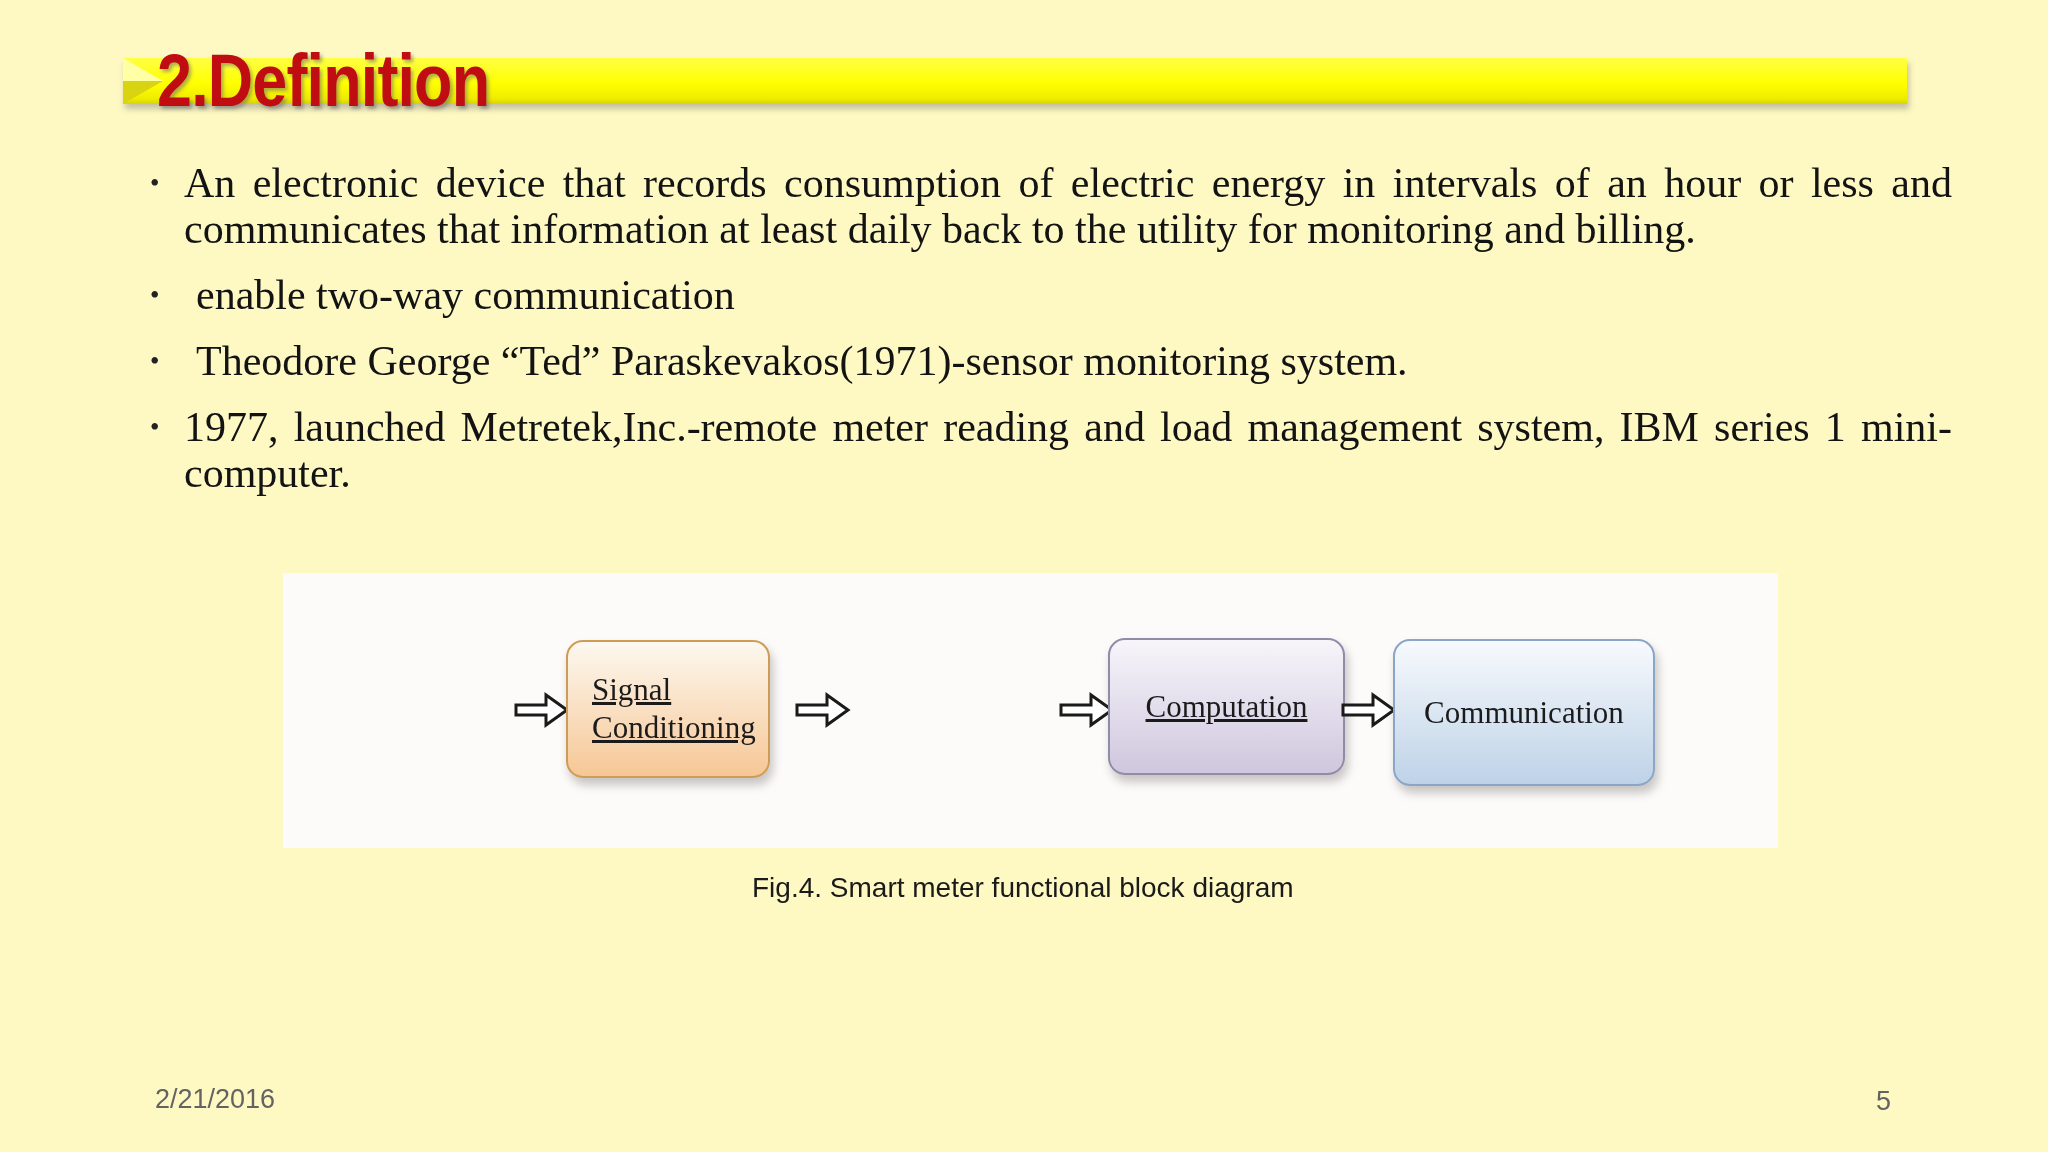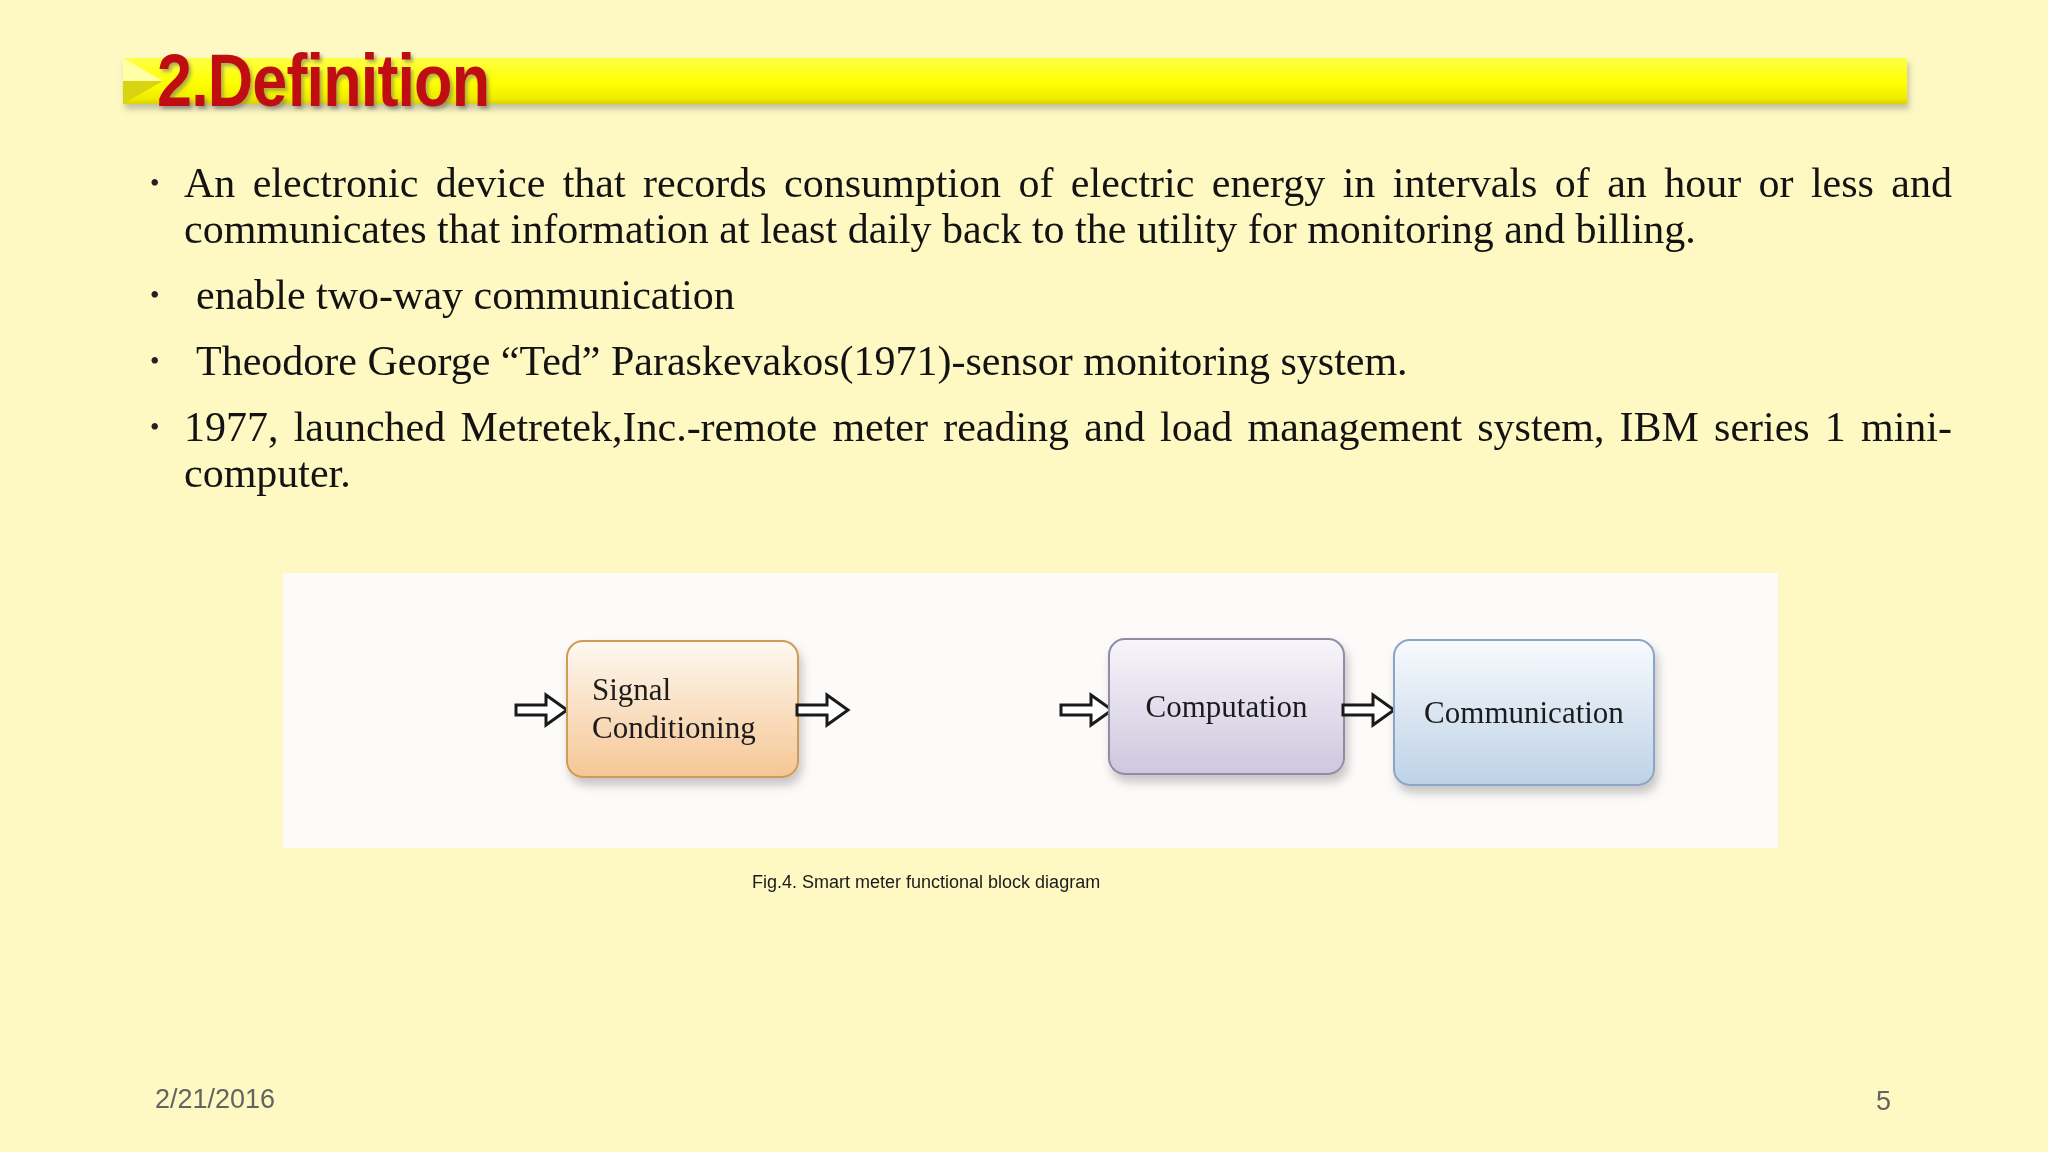--- a/index.html
+++ b/index.html
@@ -58,21 +58,21 @@
     box-sizing:border-box;
   }
   .block .lbl{padding-left:24px;padding-right:8px;}
   .block.centered{justify-content:center;}
   .block.centered .lbl{padding:0;text-align:center;}
   .flow-arrow{position:absolute;width:56px;height:38px;}
 
   
   .caption{
     position:absolute;left:752px;top:872px;
-    font-size:18px;color:#1a1a1a;
+    font-size:28px;color:#1a1a1a;
   }
   .footer-date{position:absolute;left:155px;top:1084px;font-size:27px;}
   .page-number{position:absolute;left:1876px;top:1086px;font-size:27px;}
 </style>
 </head>
 <body>
 
 <div class="slide">
 
   <div class="title-bar"></div>
@@ -101,34 +101,34 @@
     </div>
   </div>
 
   <div class="figure">
 
 
     <svg class="flow-arrow" style="left:231px;top:118px;" viewBox="0 0 56 38">
       <polygon points="2,14 32,14 32,4 53,19 32,34 32,24 2,24" fill="#ffffff" stroke="#1a1a1a" stroke-width="3"></polygon>
     </svg>
 
-    <div class="block" style="left: 283px; top: 67px; width: 233px; height: 138px; background: linear-gradient(rgb(253, 248, 240) 0%, rgb(246, 199, 149) 100%); border-color: rgb(207, 156, 87);">
+    <div class="block" style="left: 283px; top: 67px; width: 204px; height: 138px; background: linear-gradient(rgb(253, 248, 240) 0%, rgb(246, 199, 149) 100%); border-color: rgb(207, 156, 87); text-decoration: underline;">
       <span class="lbl">Signal Conditioning</span>
     </div>
 
     <svg class="flow-arrow" style="left:512px;top:118px;" viewBox="0 0 56 38">
       <polygon points="2,14 32,14 32,4 53,19 32,34 32,24 2,24" fill="#ffffff" stroke="#1a1a1a" stroke-width="3"></polygon>
     </svg>
 
 
     <svg class="flow-arrow" style="left:776px;top:118px;" viewBox="0 0 56 38">
       <polygon points="2,14 32,14 32,4 53,19 32,34 32,24 2,24" fill="#ffffff" stroke="#1a1a1a" stroke-width="3"></polygon>
     </svg>
 
-    <div class="block centered" style="left: 825px; top: 65px; width: 237px; height: 137px; background: linear-gradient(rgb(247, 245, 250) 0%, rgb(207, 199, 222) 100%); border-color: rgb(144, 140, 168);">
+    <div class="block centered" style="left: 825px; top: 65px; width: 237px; height: 137px; background: linear-gradient(rgb(247, 245, 250) 0%, rgb(207, 199, 222) 100%); border-color: rgb(144, 140, 168); text-decoration: underline;">
       <span class="lbl">Computation</span>
     </div>
 
     <svg class="flow-arrow" style="left:1058px;top:118px;" viewBox="0 0 56 38">
       <polygon points="2,14 32,14 32,4 53,19 32,34 32,24 2,24" fill="#ffffff" stroke="#1a1a1a" stroke-width="3"></polygon>
     </svg>
 
     <div class="block centered" style="left: 1110px; top: 66px; width: 262px; height: 147px; background: linear-gradient(rgb(247, 250, 253) 0%, rgb(190, 210, 231) 100%); border-color: rgb(138, 165, 198);">
       <span class="lbl">Communication</span>
     </div>

